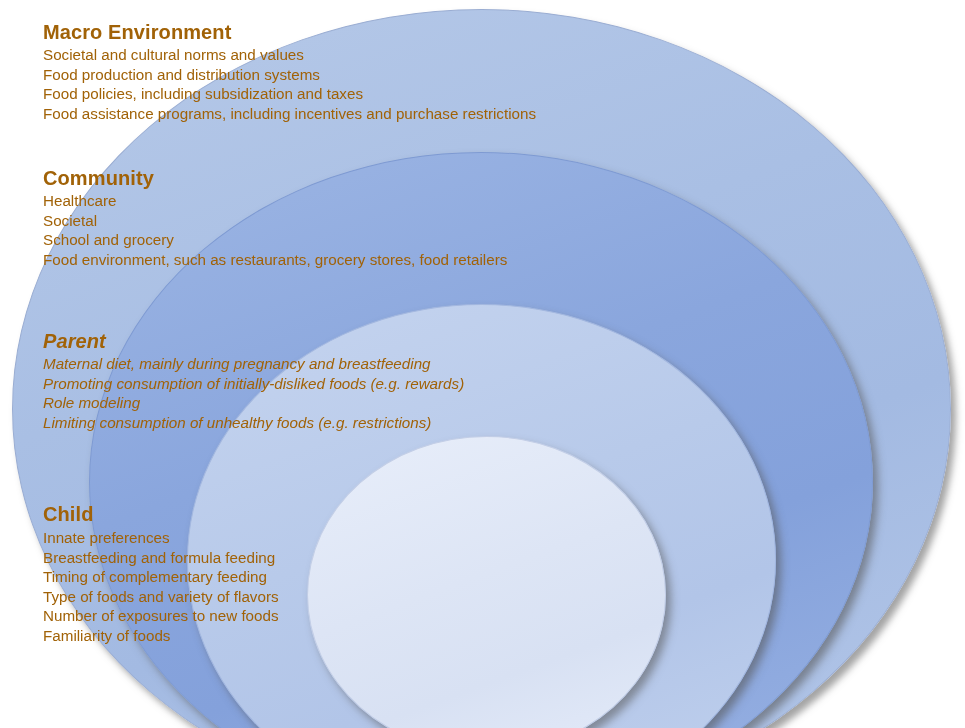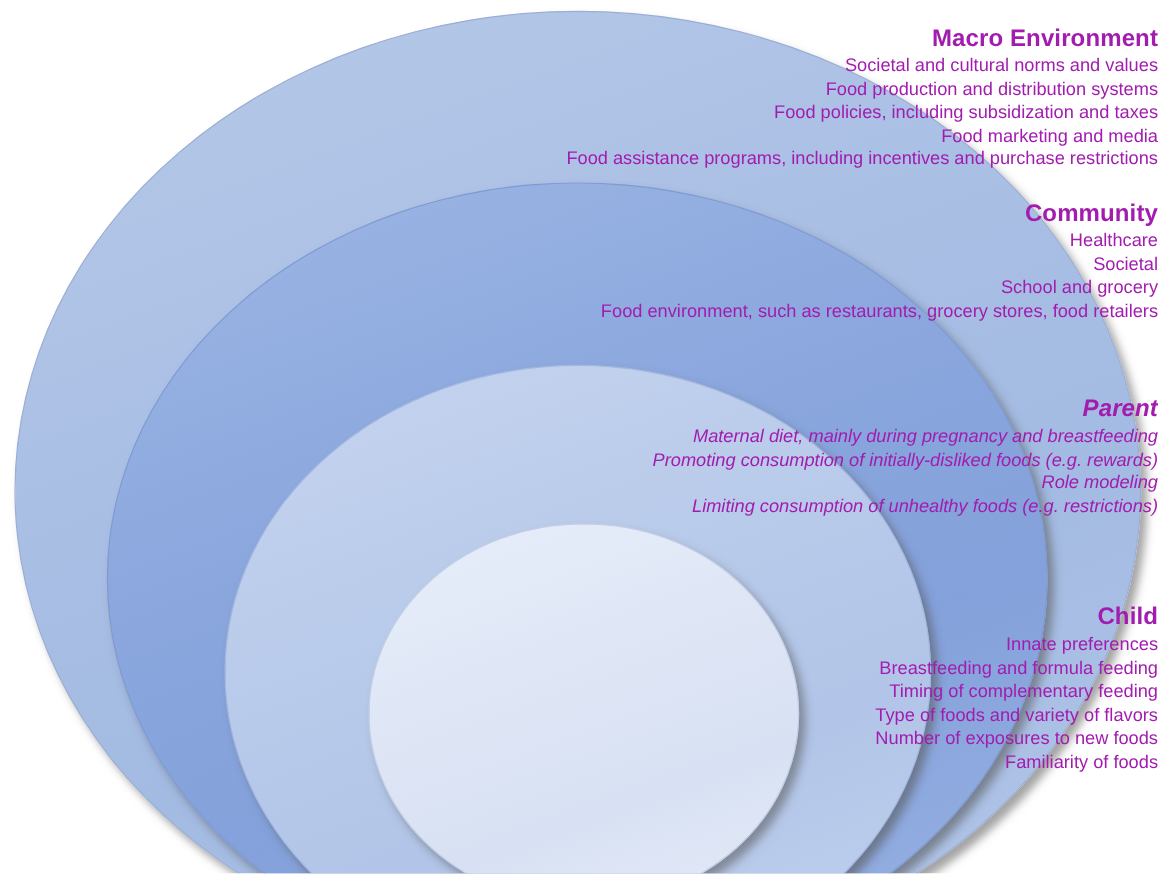--- a/index.html
+++ b/index.html
@@ -69,22 +69,22 @@
     background: linear-gradient(160deg, #e8eefa 0%, #dde5f5 45%, #d8e1f3 70%, #e4ebf9 100%);
     border: 1px solid #c3cee6;
     box-shadow: 5px 6px 8px rgba(85,85,85,0.55);
   }
 
   
   .label-block {
     position: absolute;
     left: 0;
     right: 0;
-    text-align: right;
-    color: #a21caf;
+    text-align: left;
+    color: #a16207;
     line-height: 1.0;
     pointer-events: none;
     margin-left: 43px;
   }
   .layer-title {
     font-size: 20px;
     font-weight: bold;
     letter-spacing: 0.1px;
     margin: 0 0 3px 0;
   }
@@ -116,21 +116,20 @@
   <div class="layer" id="layer-community"></div>
   <div class="layer" id="layer-parent"></div>
   <div class="layer" id="layer-child"></div>
 
   <div class="label-block" id="text-macro">
     <div class="layer-title">Macro Environment</div>
     <ul class="layer-items">
       <li>Societal and cultural norms and values</li>
       <li>Food production and distribution systems</li>
       <li>Food policies, including subsidization and taxes</li>
-      <li>Food marketing and media</li>
       <li>Food assistance programs, including incentives and purchase restrictions</li>
     </ul>
   </div>
 
   <div class="label-block" id="text-community">
     <div class="layer-title">Community</div>
     <ul class="layer-items">
       <li>Healthcare</li>
       <li>Societal</li>
       <li>School and grocery</li>

